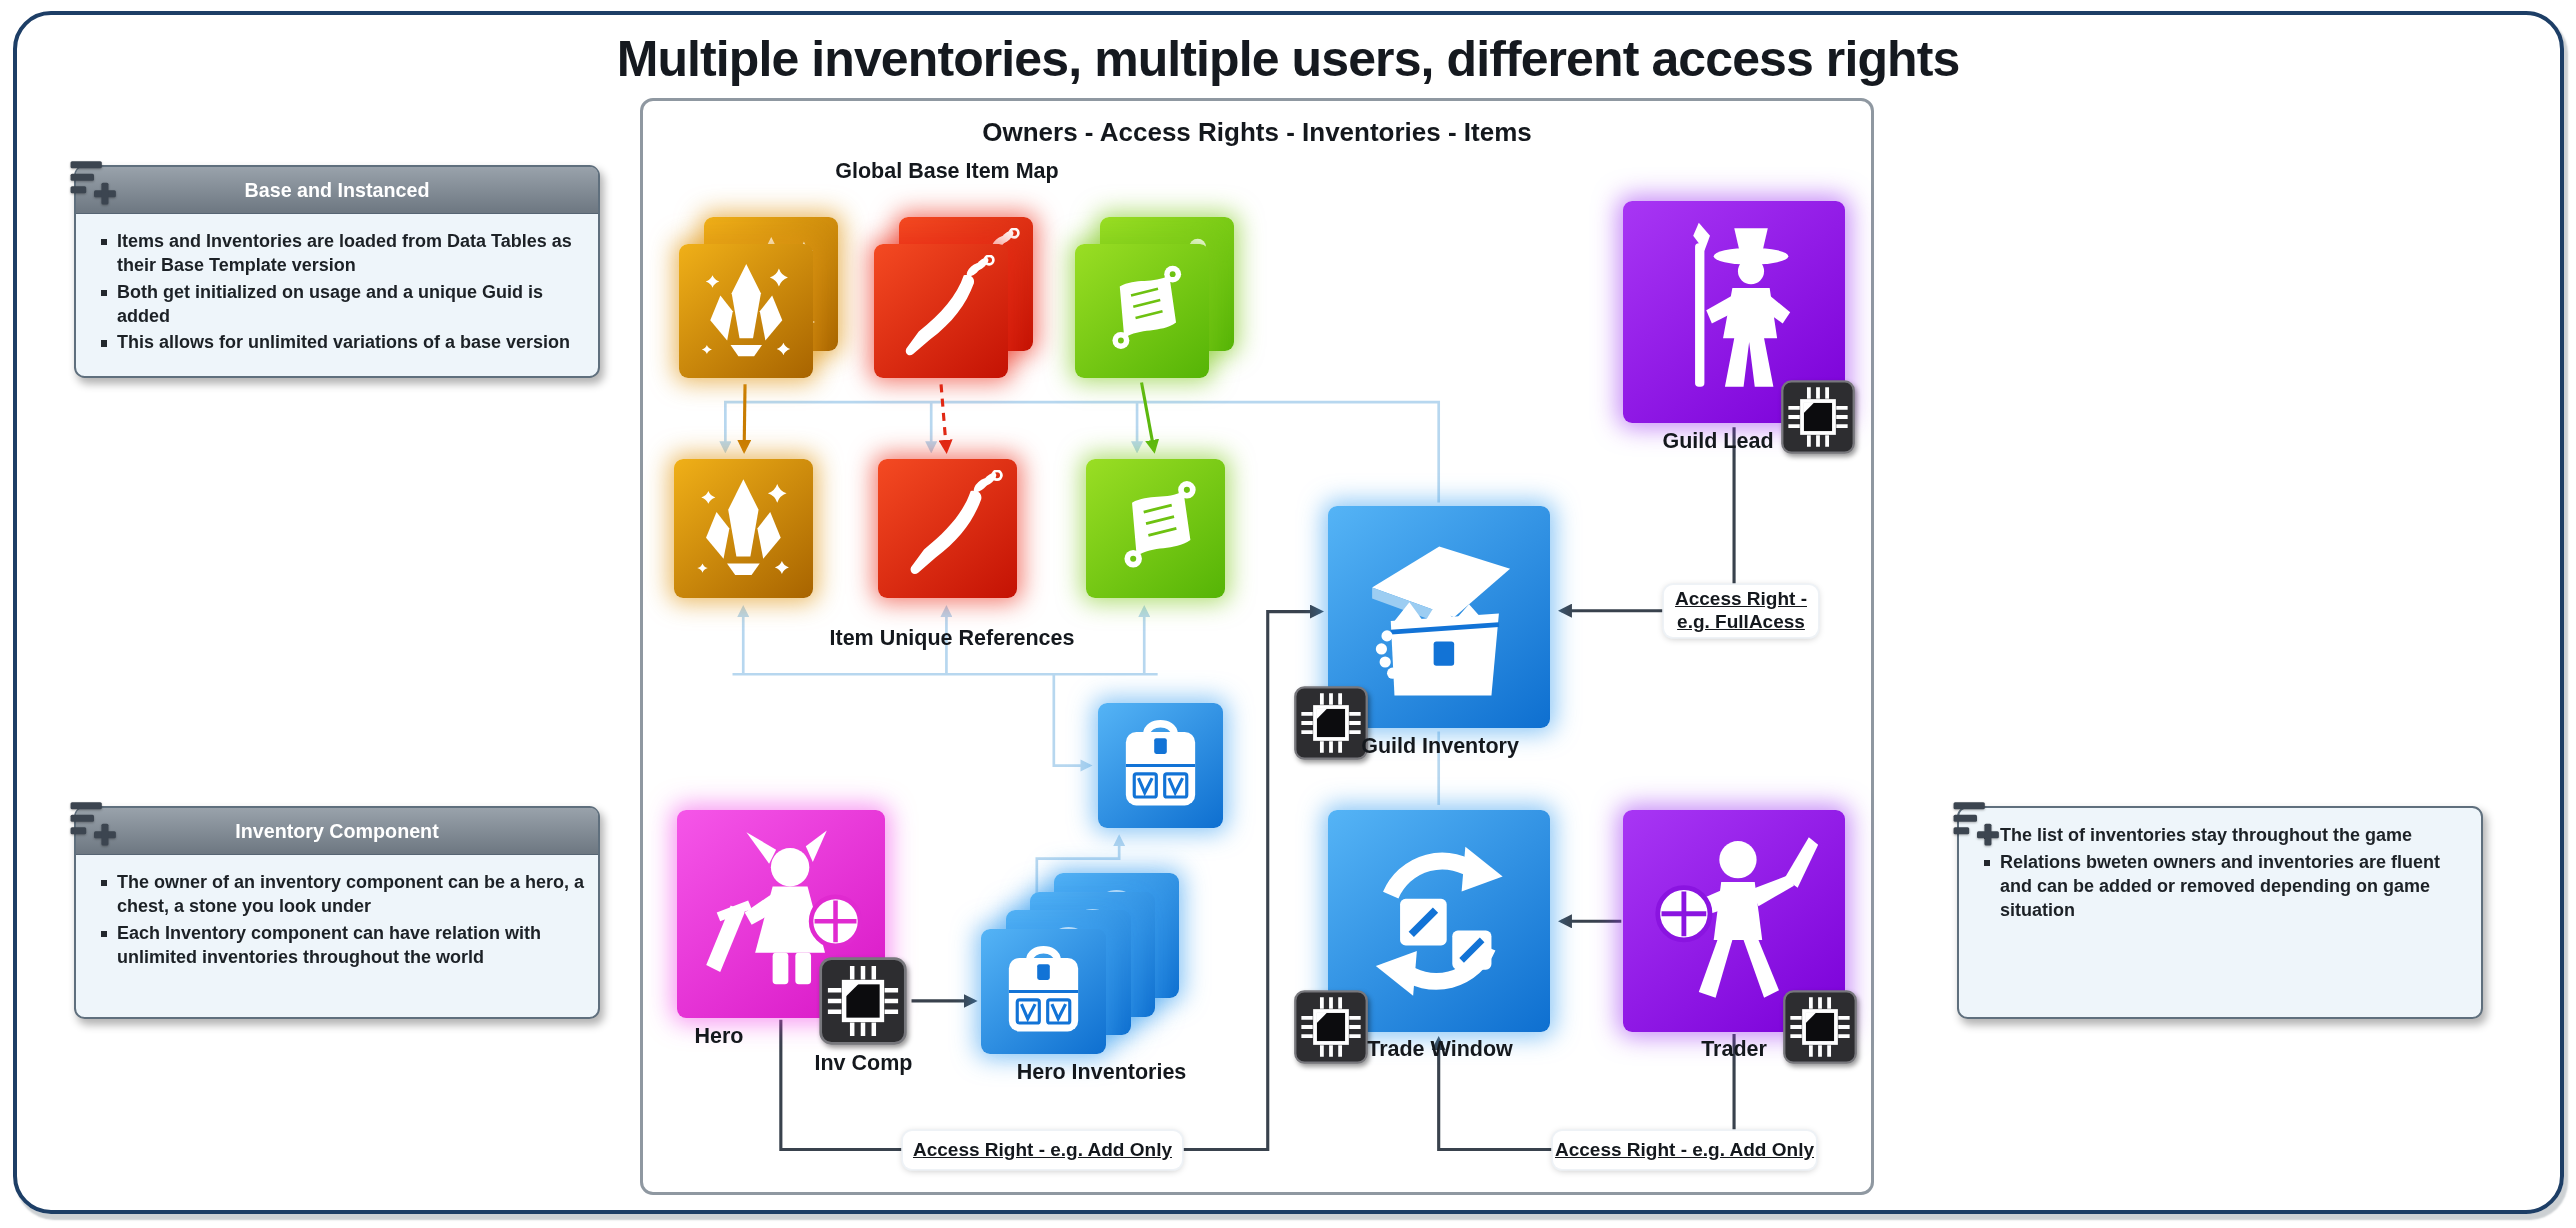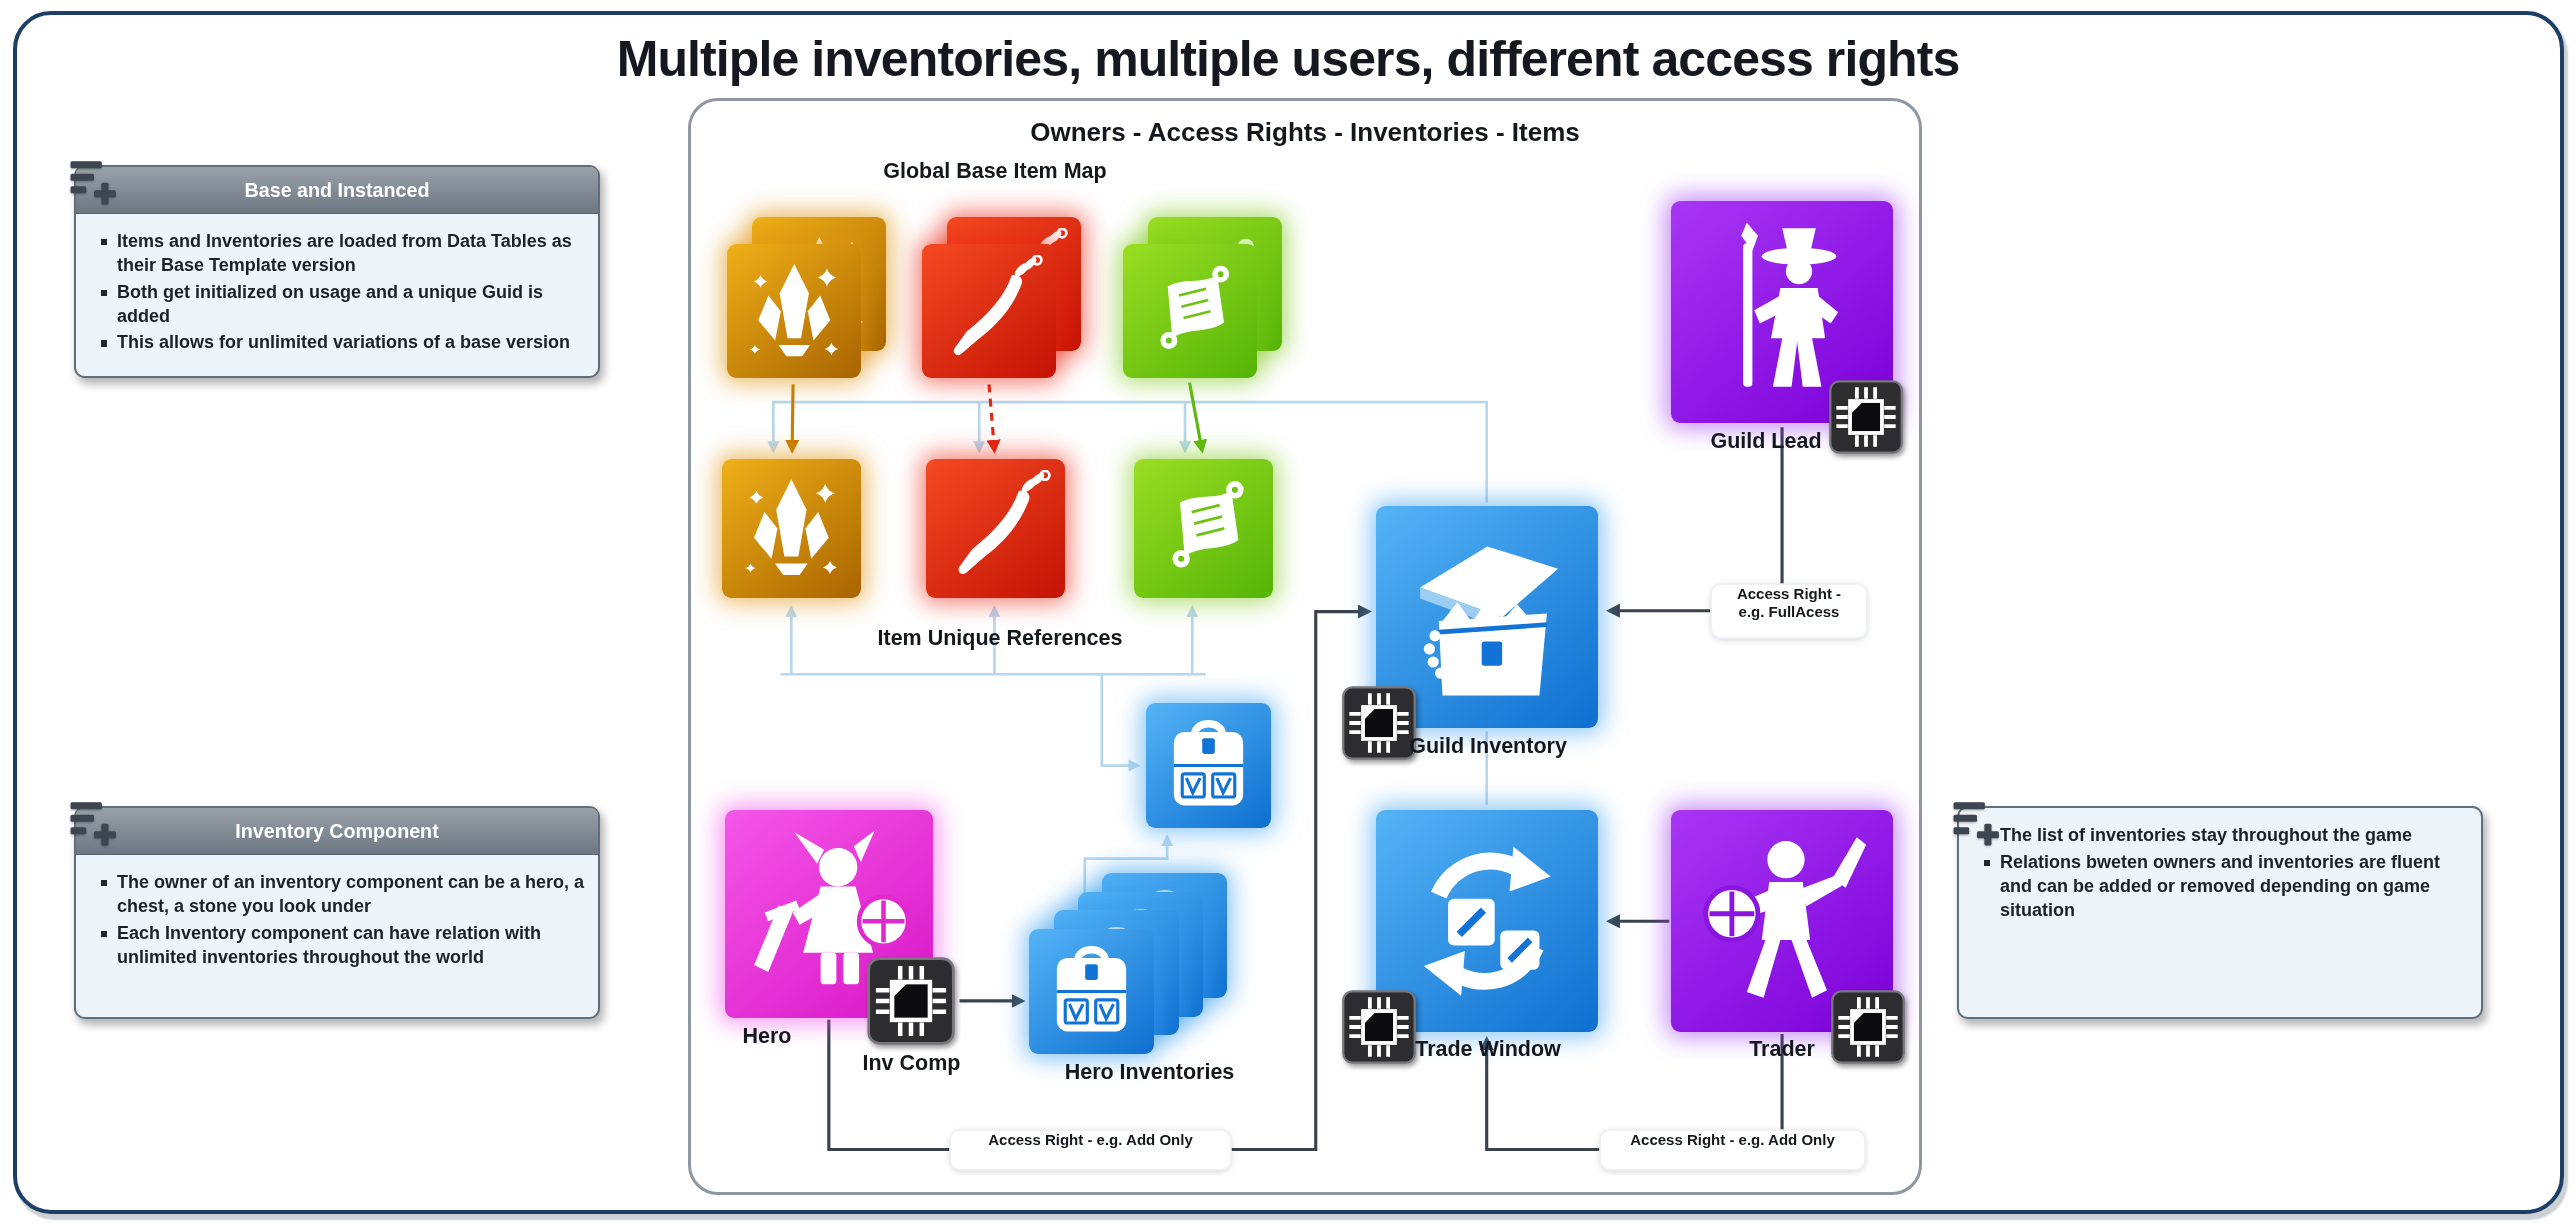--- a/index.html
+++ b/index.html
@@ -3,43 +3,43 @@
 <meta charset="utf-8">
 <style>
   html,body{margin:0;padding:0;background:#ffffff;}
   #page{position:relative;width:2576px;height:1228px;background:#fff;overflow:hidden;
         font-family:"Liberation Sans","DejaVu Sans",sans-serif;color:#14181d;}
   .frame{position:absolute;left:12.5px;top:10.7px;right:12.5px;bottom:14.3px;border:4.5px solid #1d3e66;
          border-radius:38px;box-shadow:3.6px 5.4px 1.8px rgba(110,120,130,0.35);pointer-events:none;}
   .title{position:absolute;left:0;right:0;top:18px;margin:12px;text-align:center;
          font-size:50px;font-weight:800;letter-spacing:-0.9px;color:#15191f;}
   
-  .panel{position:absolute;left:688px;top:98px;width:1228px;height:1091px;background:#fff;
-         border:3.6px solid #8f98a1;border-radius:30px;}
+  .panel{position:absolute;left:640px;top:98px;width:1228px;height:1091px;background:#fff;
+         border:3.6px solid #8f98a1;border-radius:13px;}
   .panel-title{position:absolute;left:0;right:0;top:16px;text-align:center;font-size:26px;font-weight:bold;}
   .connectors{position:absolute;left:0;top:0;width:1228px;height:1091px;z-index:1;}
   .lb{stroke:#b7d7ef;stroke-width:3;fill:none;}
   .dk{stroke:#39424d;stroke-width:3.5;fill:none;}
   .co{stroke:#c87c00;stroke-width:3.5;fill:none;}
   .cr{stroke:#e02814;stroke-width:3.5;fill:none;stroke-dasharray:9 7;}
   .cg{stroke:#5cb80e;stroke-width:3.5;fill:none;}
   
   .tile{position:absolute;border-radius:9px;display:flex;align-items:center;justify-content:center;z-index:2;}
   .tile svg{width:84%;height:84%;}
   .orange{background:linear-gradient(140deg,#f0b018,#a86400);box-shadow:0 0 23px 4.5px rgba(224,150,20,.65);}
   .red{background:linear-gradient(140deg,#f44a22,#c41204);box-shadow:0 0 23px 4.5px rgba(235,40,20,.6);}
   .green{background:linear-gradient(140deg,#9ade24,#55b406);box-shadow:0 0 23px 4.5px rgba(125,200,25,.6);}
   .blue{background:linear-gradient(140deg,#55b4f6,#0e6fd0);box-shadow:0 0 23px 4.5px rgba(60,160,240,.6);}
   .purple{background:linear-gradient(140deg,#a836f4,#7a00d8);box-shadow:0 0 25px 4.5px rgba(150,40,240,.55);}
   .magenta{background:linear-gradient(140deg,#f556e8,#d816c6);box-shadow:0 0 25px 4.5px rgba(240,60,230,.55);}
   .chip{position:absolute;z-index:3;filter:drop-shadow(2.7px 3.6px 2.7px rgba(0,0,0,.4));}
   .lbl{position:absolute;font-weight:bold;font-size:21.5px;text-align:center;z-index:4;line-height:1.1;}
   .access-box{position:absolute;background:#fff;border-radius:9px;display:flex;flex-direction:column;
-              align-items:center;font-weight:bold;font-size:15px;z-index:5;
-              box-shadow:0 0 0 1.8px #eef2f6,0 1.8px 7.2px rgba(0,0,0,.22);line-height:1.2;}
+              align-items:center;justify-content:center;font-weight:bold;font-size:19px;z-index:5;
+              box-shadow:0 0 0 1.8px #eef2f6,0 1.8px 7.2px rgba(0,0,0,.22);line-height:1.2;text-decoration:underline;}
   
   .callout{position:absolute;width:526px;min-height:213px;background:#eef5fa;border:2.7px solid #5f6f7d;
            border-radius:10.7px;box-shadow:3.6px 5.4px 9px rgba(0,0,0,.3);box-sizing:border-box;}
   .co-hdr{background:linear-gradient(#99a2ab,#6d7781);border-bottom:1.8px solid #566472;color:#fff;
           font-weight:bold;font-size:19.7px;text-align:center;padding:11.6px 0;border-radius:7.2px 7.2px 0 0;}
   .co-icon{position:absolute;left:-7.2px;top:-12.5px;width:50px;height:50px;z-index:6;
            filter:drop-shadow(0.9px 1.8px 0.9px rgba(0,0,0,.3));}
   .callout ul{margin:16px 12.5px 16px 23px;padding:0;font-size:18px;color:#1c2126;font-weight:bold;}
   .callout li{list-style:none;position:relative;padding-left:18px;margin:2.7px 0;line-height:1.33;}
   .callout li::before{content:"";position:absolute;left:1.8px;top:9px;width:6.3px;height:6.3px;background:#23282d;}

